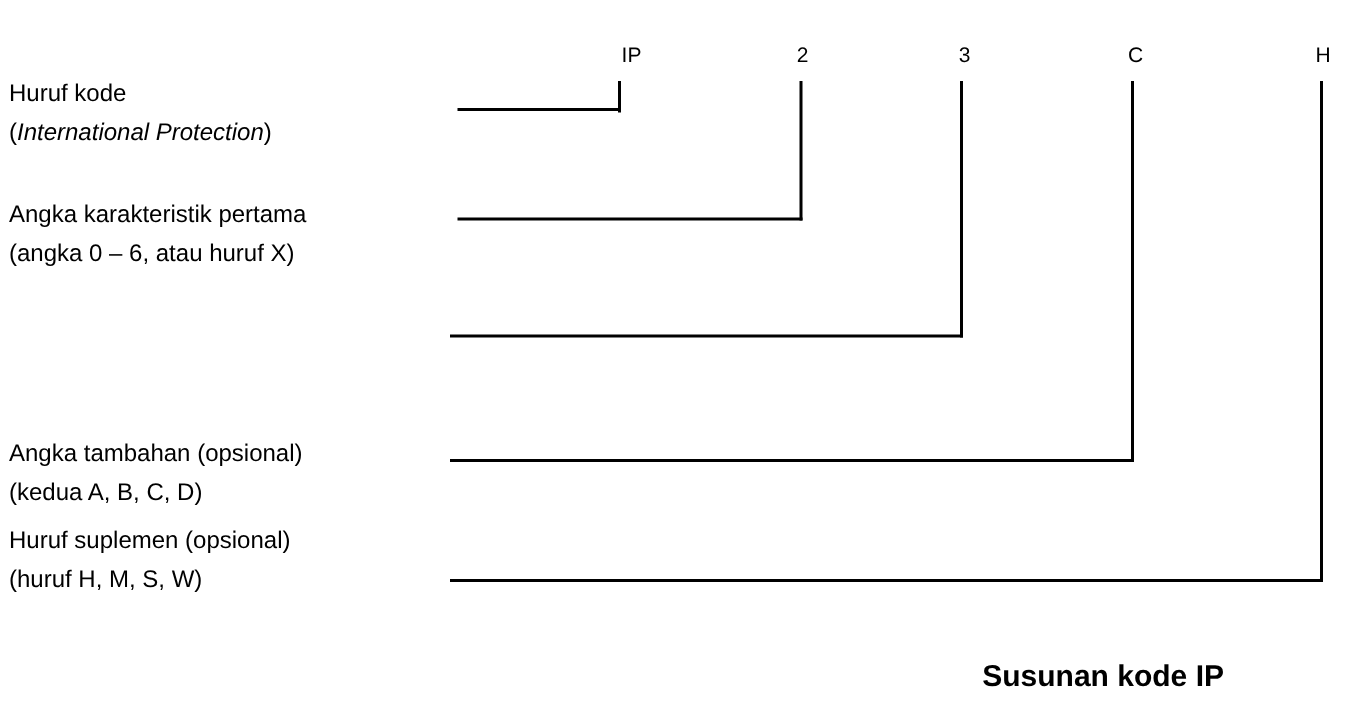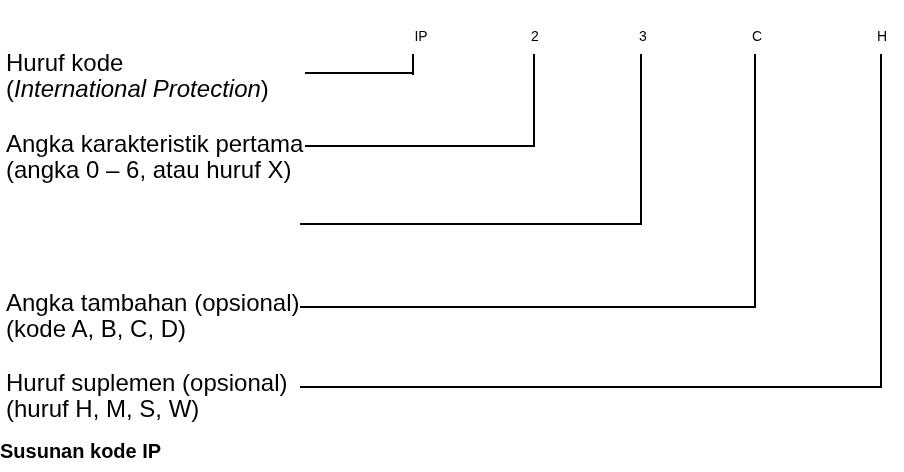--- a/index.html
+++ b/index.html
@@ -1,21 +1,21 @@
 <!DOCTYPE html>
 <html><head>
   <meta charset="utf-8">
   <style>
     html, body { margin: 0; padding: 0; background: #ffffff; }
     body { width: 904px; height: 472px; position: relative; overflow: hidden;
            font-family: "Liberation Sans", sans-serif; color: #000; }
-    .lbl { position: absolute; left: 6px; font-size: 24px; line-height: 26px; white-space: nowrap; }
+    .lbl { position: absolute; left: 6px; font-size: 16px; line-height: 26px; white-space: nowrap; }
     .code { position: absolute; top: 23px; font-size: 14px; line-height: 26px; transform: translateX(-50%); }
     .ln { position: absolute; background: #000; }
-    .caption { position: absolute; top: 440px; left: 0; width: 816px; text-align: left;
+    .caption { position: absolute; top: 440px; left: 0; width: 816px; text-align: right;
                font-size: 20px; font-weight: bold; }
     i { font-style: italic; text-align: center; }
   </style>
 </head>
 <body>
 
 <div class="code" style="left:421px;">IP</div>
 <div class="code" style="left:535px;">2</div>
 <div class="code" style="left:643px;">3</div>
 <div class="code" style="left:757px;">C</div>
@@ -26,23 +26,23 @@
   <div><span>(</span><i>International Protection</i><span>)</span></div>
 </div>
 <div class="lbl" style="top:131px;">
   <div>Angka karakteristik pertama</div>
   <div>(angka 0 – 6, atau huruf X)</div>
 </div>
 <div class="lbl" style="top:210px;">
 </div>
 <div class="lbl" style="top:290px;">
   <div>Angka tambahan (opsional)</div>
-  <div>(kode A, B, C, D)</div>
+  <div>(kedua A, B, C, D)</div>
 </div>
-<div class="lbl" style="top:370px;">
+<div class="lbl" style="top:348px;">
   <div>Huruf suplemen (opsional)</div>
   <div>(huruf H, M, S, W)</div>
 </div>
 
 <div class="ln" style="left:412px; top:54px; width:2px; height:21px;"></div>
 <div class="ln" style="left:533px; top:54px; width:2px; height:93px;"></div>
 <div class="ln" style="left:640px; top:54px; width:2px; height:171px;"></div>
 <div class="ln" style="left:754px; top:54px; width:2px; height:254px;"></div>
 <div class="ln" style="left:880px; top:54px; width:2px; height:334px;"></div>
 

